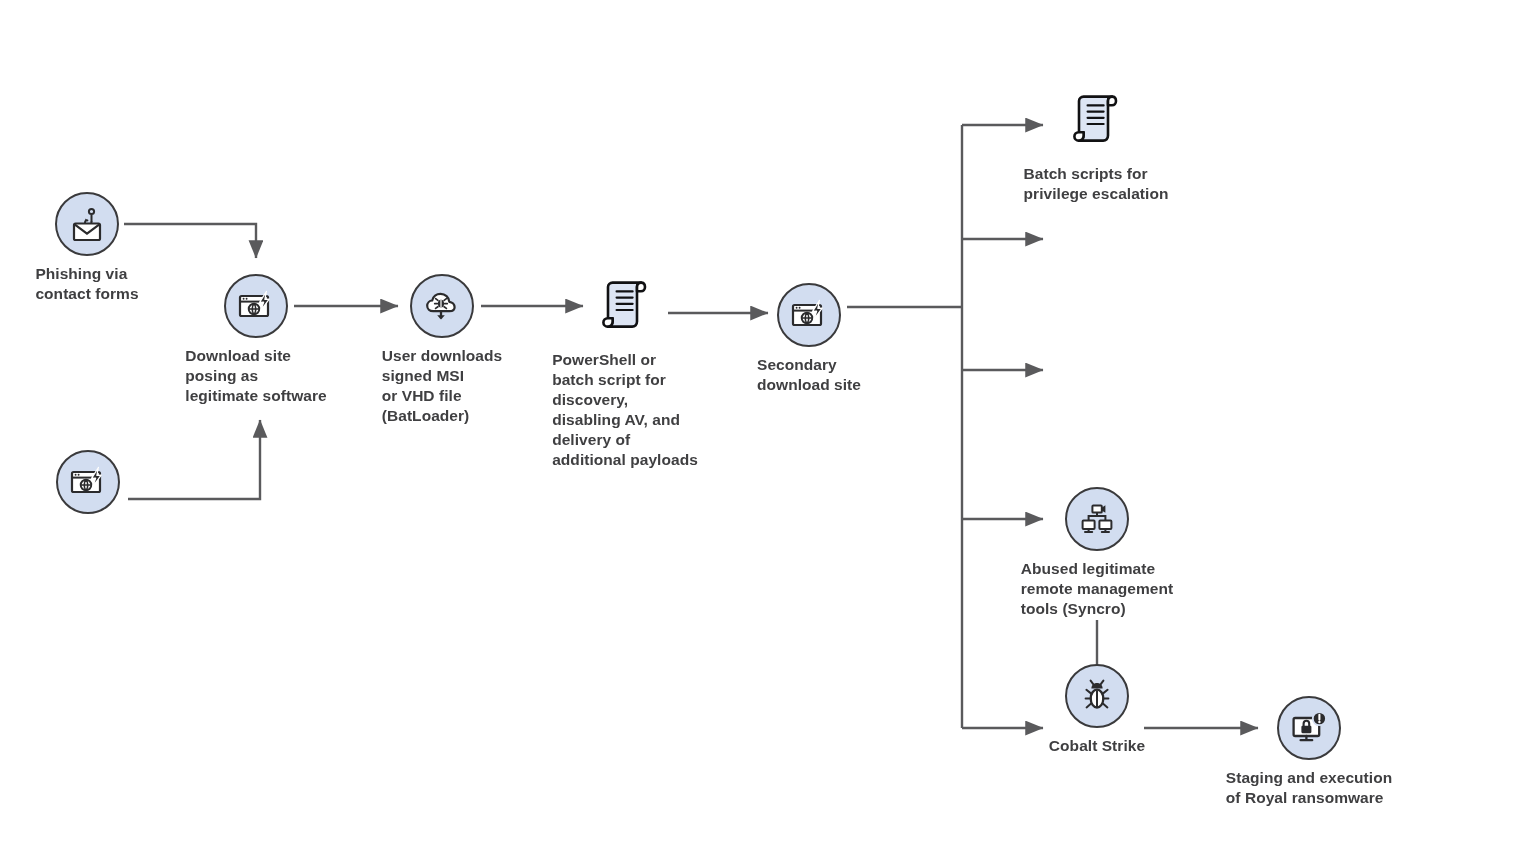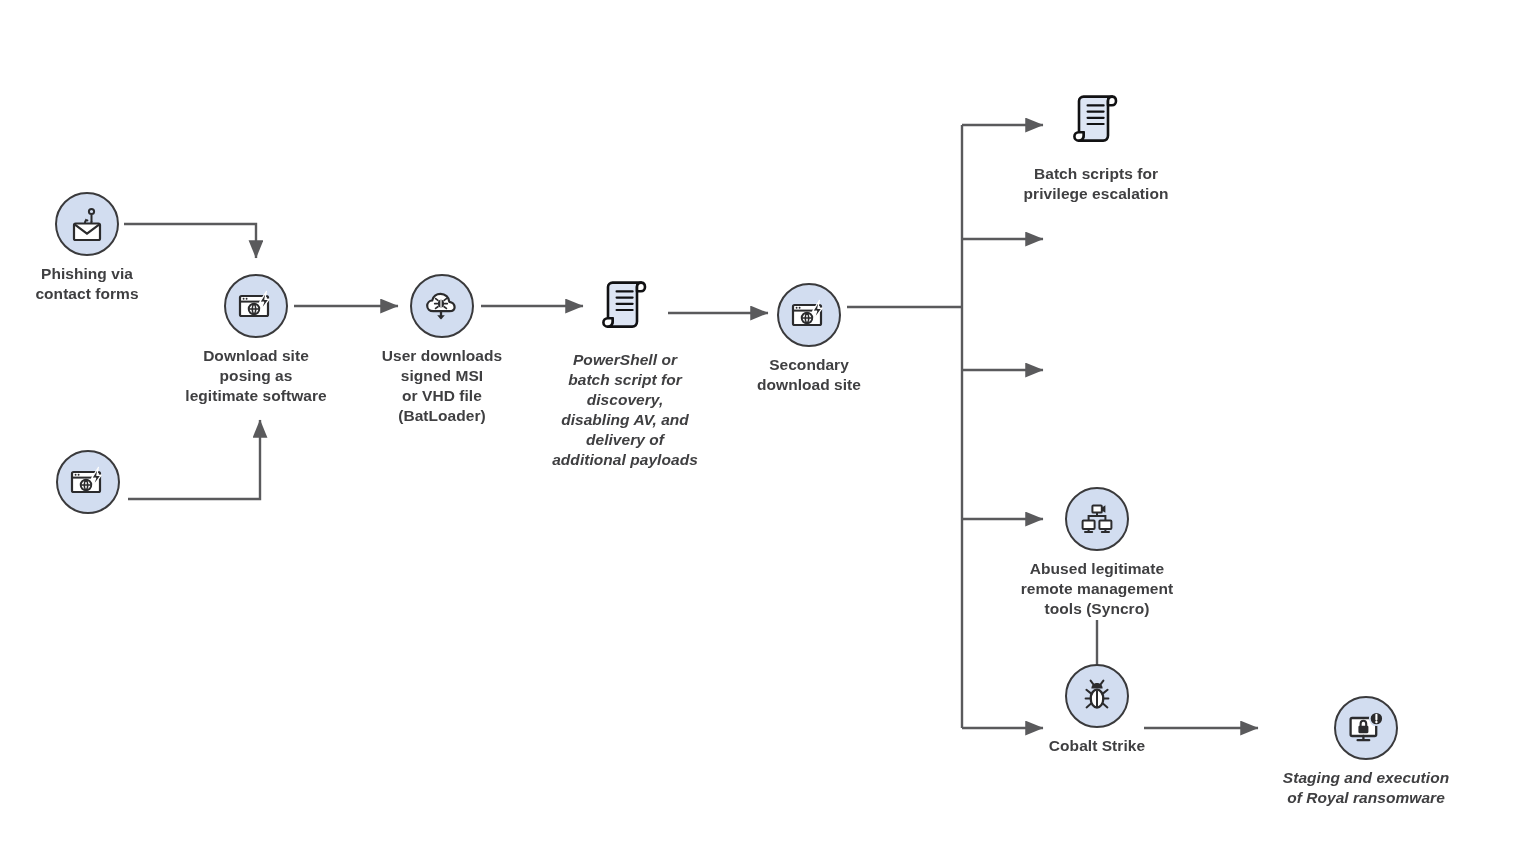--- a/index.html
+++ b/index.html
@@ -40,21 +40,21 @@
     align-items: center;
     justify-content: center;
   }
   .badge.plain {
     background: transparent;
     border: none;
     border-radius: 0;
   }
   .node-label {
     margin-top: 8px;
-    text-align: center;
+    text-align: left;
     color: #3f3f41;
     font-size: 15.5px;
     line-height: 20px;
     font-weight: 600;
     white-space: pre-line;
     letter-spacing: 0.05px;
   }
 </style>
 </head>
 <body>
@@ -175,21 +175,21 @@
         <path d="M13.8,51.6 C11.2,51.6 9.4,49.6 9.4,47.4 C9.4,45 11.2,43.2 13.8,43.2
                  L18.6,43.2 L18.6,46.6 C18.6,49.6 16.6,51.6 13.8,51.6 z" fill="#ffffff" stroke="#111113" stroke-width="2.6" stroke-linejoin="round"></path>
         <g stroke="#111113" stroke-width="2.2" stroke-linecap="round">
           <path d="M22.6,16.4 L38.6,16.4"></path>
           <path d="M22.6,22.6 L38.6,22.6"></path>
           <path d="M22.6,28.8 L38.6,28.8"></path>
           <path d="M22.6,35 L38.6,35"></path>
         </g>
       </svg>
     </div>
-    <div class="node-label" style="margin-top:12px;font-style:italic;">PowerShell or
+    <div class="node-label" style="margin-top:12px;">PowerShell or
 batch script for
 discovery,
 disabling AV, and
 delivery of
 additional payloads</div>
   </div>
 
   <div class="node" style="left:777px; top:283px; width:190px; margin-left:-63px;">
     <div class="badge">
       <svg width="42" height="42" viewBox="0 0 42 42">
@@ -257,21 +257,21 @@
         <g stroke="#2b2b2d" stroke-width="2" stroke-linecap="round" fill="none">
           <path d="M13.9,17.4 L9.4,13.8 M26.1,17.4 L30.6,13.8"></path>
           <path d="M13.7,22.6 L8.6,22.6 M26.3,22.6 L31.4,22.6"></path>
           <path d="M14.1,27.6 L9.6,31.4 M25.9,27.6 L30.4,31.4"></path>
         </g>
       </svg>
     </div>
     <div class="node-label">Cobalt Strike</div>
   </div>
 
-  <div class="node" style="left:1334px; top:696px; width:260px; margin-left:-98px;font-style:italic;">
+  <div class="node" style="left:1277px; top:696px; width:260px; margin-left:-98px;">
     <div class="badge">
       <svg width="42" height="42" viewBox="0 0 42 42">
         <rect x="5.6" y="11" width="25.6" height="18" rx="1.6" fill="#ffffff" stroke="#2b2b2d" stroke-width="2.3"></rect>
         <path d="M18.4,29 L18.4,32.6 M12.6,33.2 L24.2,33.2" stroke="#2b2b2d" stroke-width="2.3" stroke-linecap="round"></path>
         <path d="M15.6,19 L15.6,16.8 C15.6,15 16.9,13.8 18.4,13.8 C19.9,13.8 21.2,15 21.2,16.8 L21.2,19" fill="none" stroke="#2b2b2d" stroke-width="2.1"></path>
         <rect x="13.4" y="18.8" width="10" height="7.4" rx="1.1" fill="#2b2b2d"></rect>
         <circle cx="31.4" cy="11.6" r="6.6" fill="#2b2b2d" stroke="#d2ddf0" stroke-width="1.8"></circle>
         <path d="M31.4,7.8 L31.4,12.6" stroke="#ffffff" stroke-width="2.1" stroke-linecap="round"></path>
         <circle cx="31.4" cy="15" r="1.2" fill="#ffffff"></circle>
       </svg>

